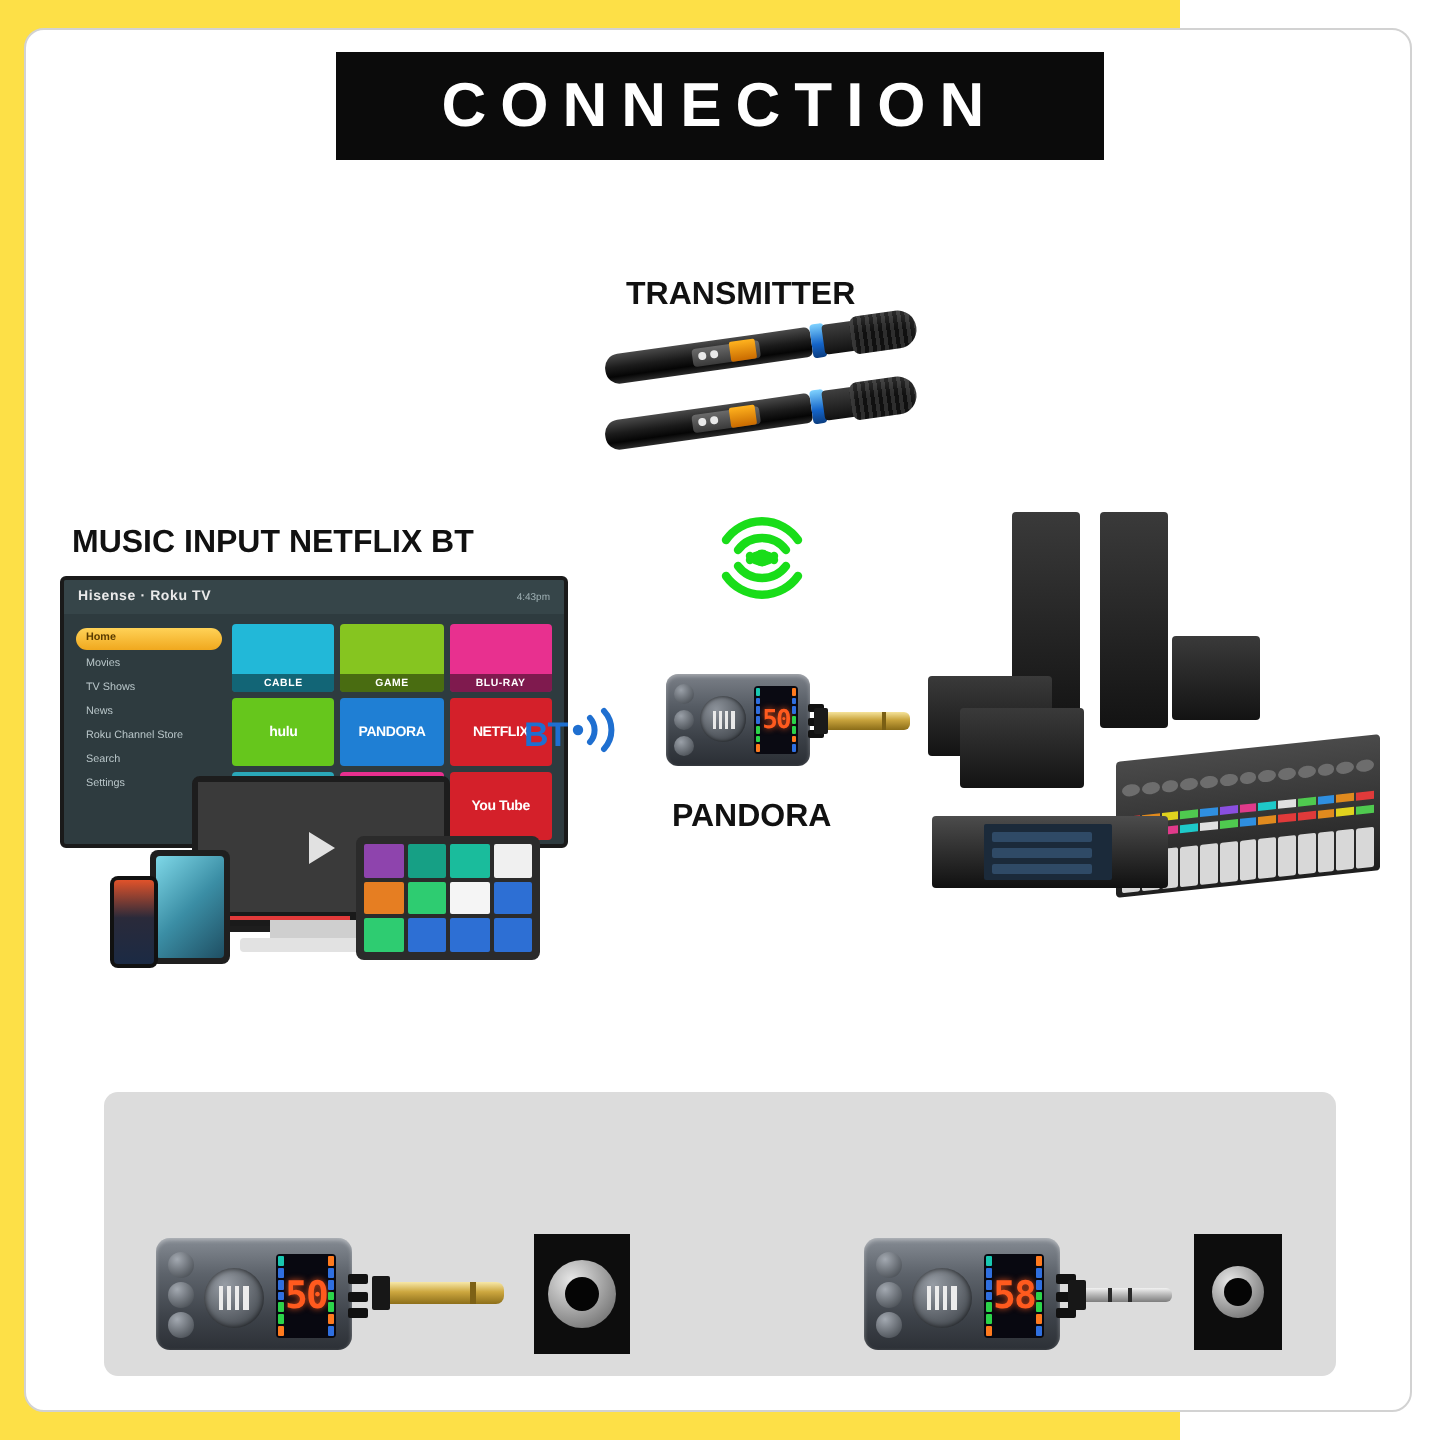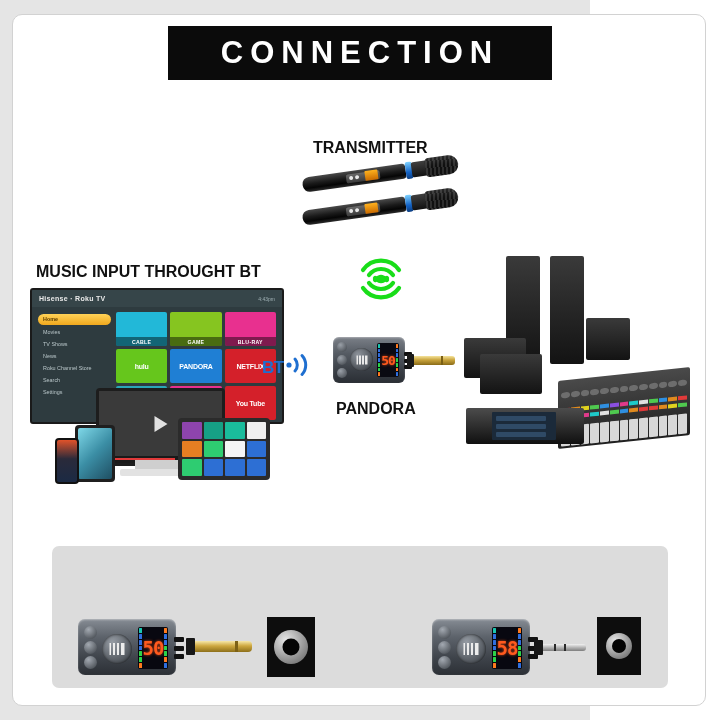--- a/index.html
+++ b/index.html
@@ -1,18 +1,18 @@
 <!DOCTYPE html>
 <html><head>
 <meta charset="utf-8">
 <style>
   html,body{margin:0;padding:0;background:#fff;}
   body{width:720px;height:720px;overflow:hidden;
        font-family:"Liberation Sans","DejaVu Sans",sans-serif;}
-  #stage{position:relative;width:590px;height:720px;background:#e5e5e5;}
+  #stage{position:relative;width:590px;height:720px;background:#fde047;}
 
   .frame{position:absolute;left:12px;top:14px;width:694px;height:692px;
          border:1.5px solid #d2d2d2;border-radius:10px;background:#fff;box-sizing:border-box;}
 
   
   .banner{position:absolute;left:168px;top:26px;width:384px;height:54px;background:#0b0b0b;
           display:flex;align-items:center;justify-content:center;z-index:6;}
   .banner span{color:#fff;font-size:31px;font-weight:bold;letter-spacing:7px;}
 
   
@@ -198,21 +198,21 @@
 <body>
 
 <div id="stage">
   <div class="frame"></div>
 
   <div class="banner">
     <span>CONNECTION</span>
   </div>
 
   <div class="lbl" id="lbl-transmitter">TRANSMITTER</div>
-  <div class="lbl" id="lbl-music">MUSIC INPUT THROUGHT BT</div>
+  <div class="lbl" id="lbl-music">MUSIC INPUT NETFLIX BT</div>
   <div class="lbl" id="lbl-receiver">PANDORA</div>
 
   <div class="mic" id="mic1">
     <div class="handle"></div>
     <div class="ctrl">
         <i></i>
         <i></i>
       </div>
     <div class="disp"></div>
     <div class="ring"></div>

